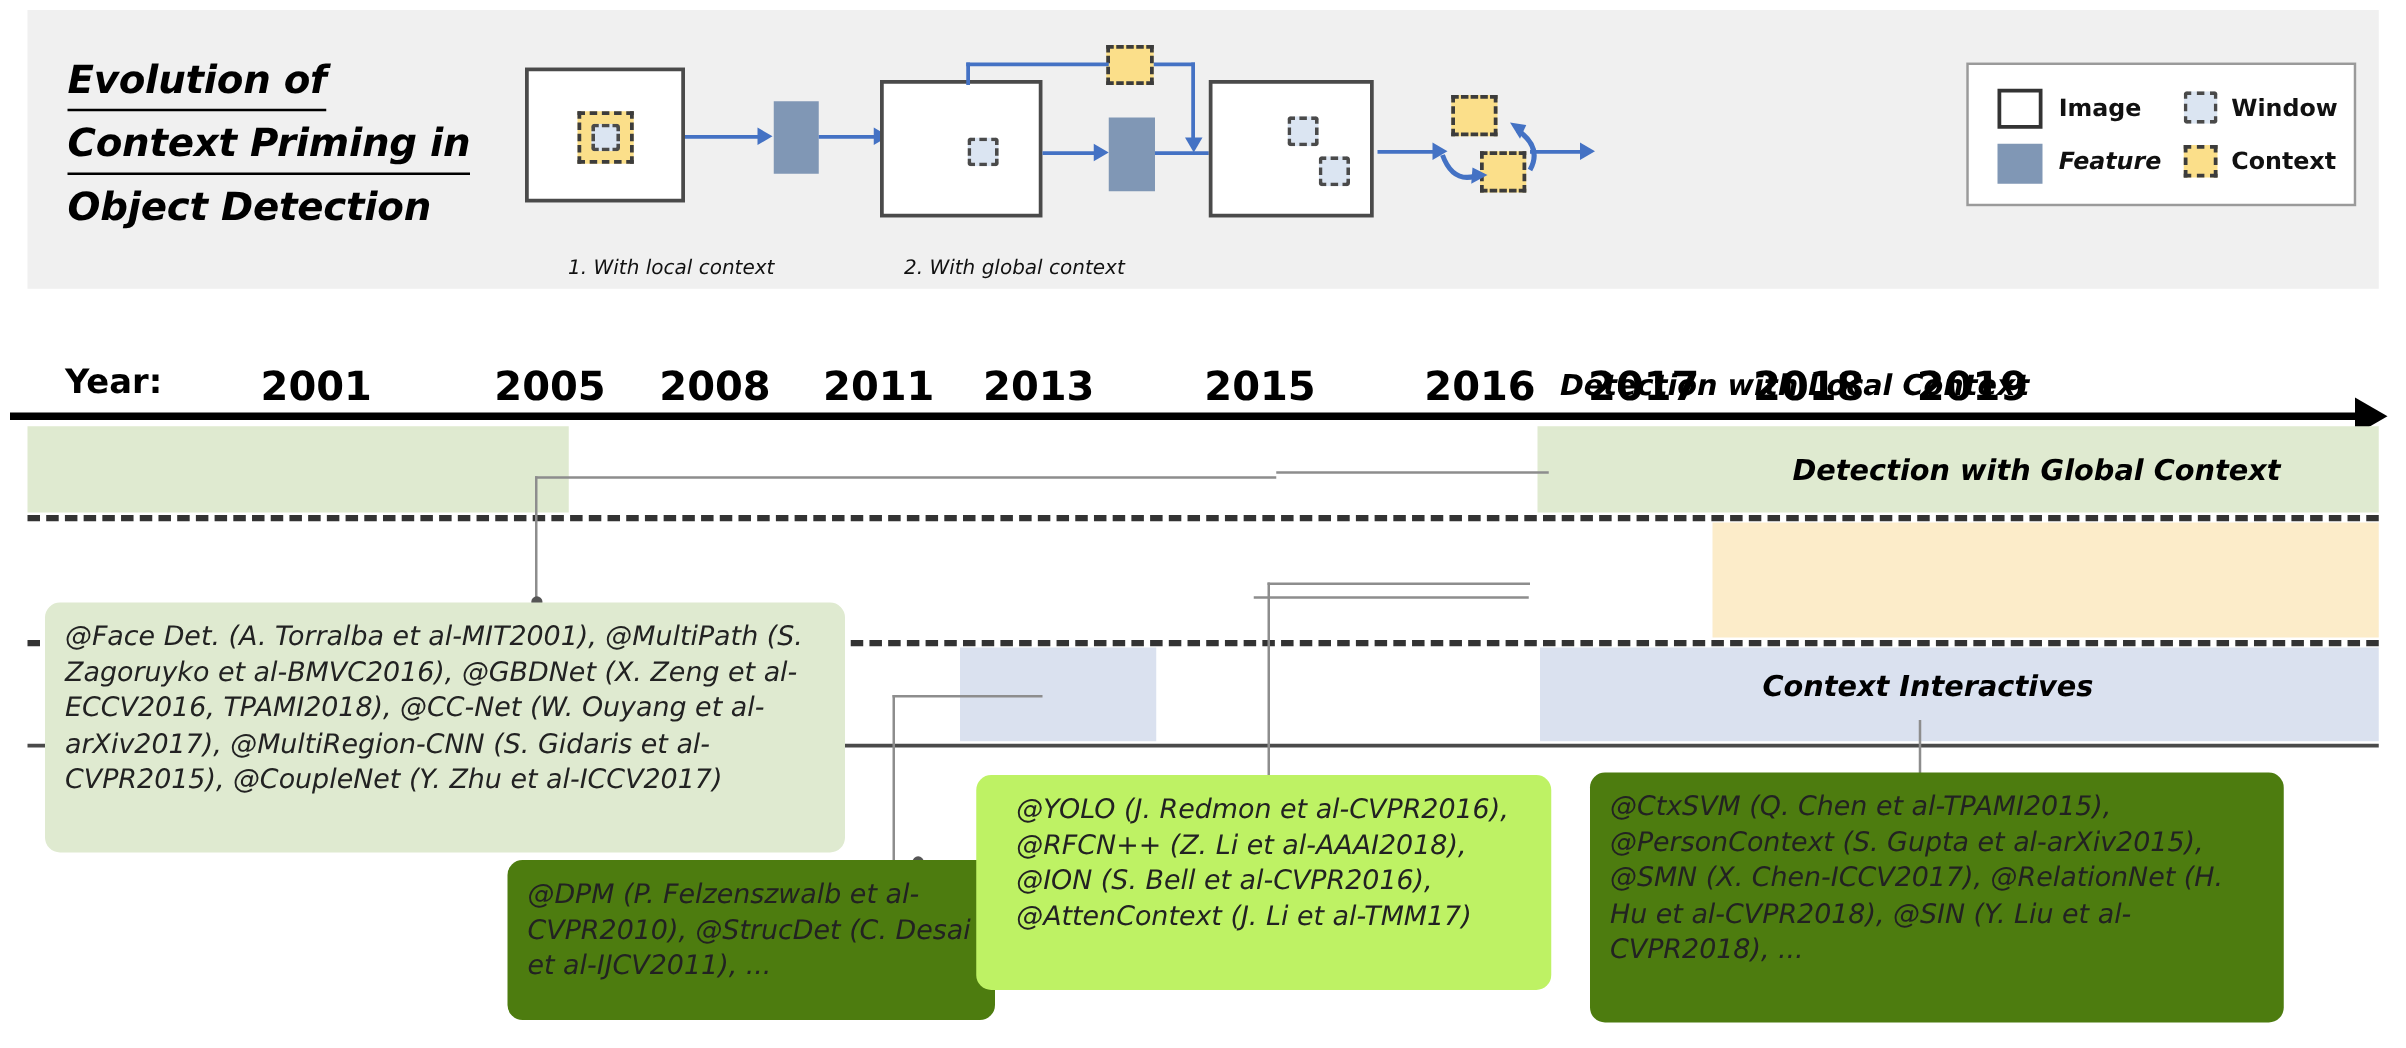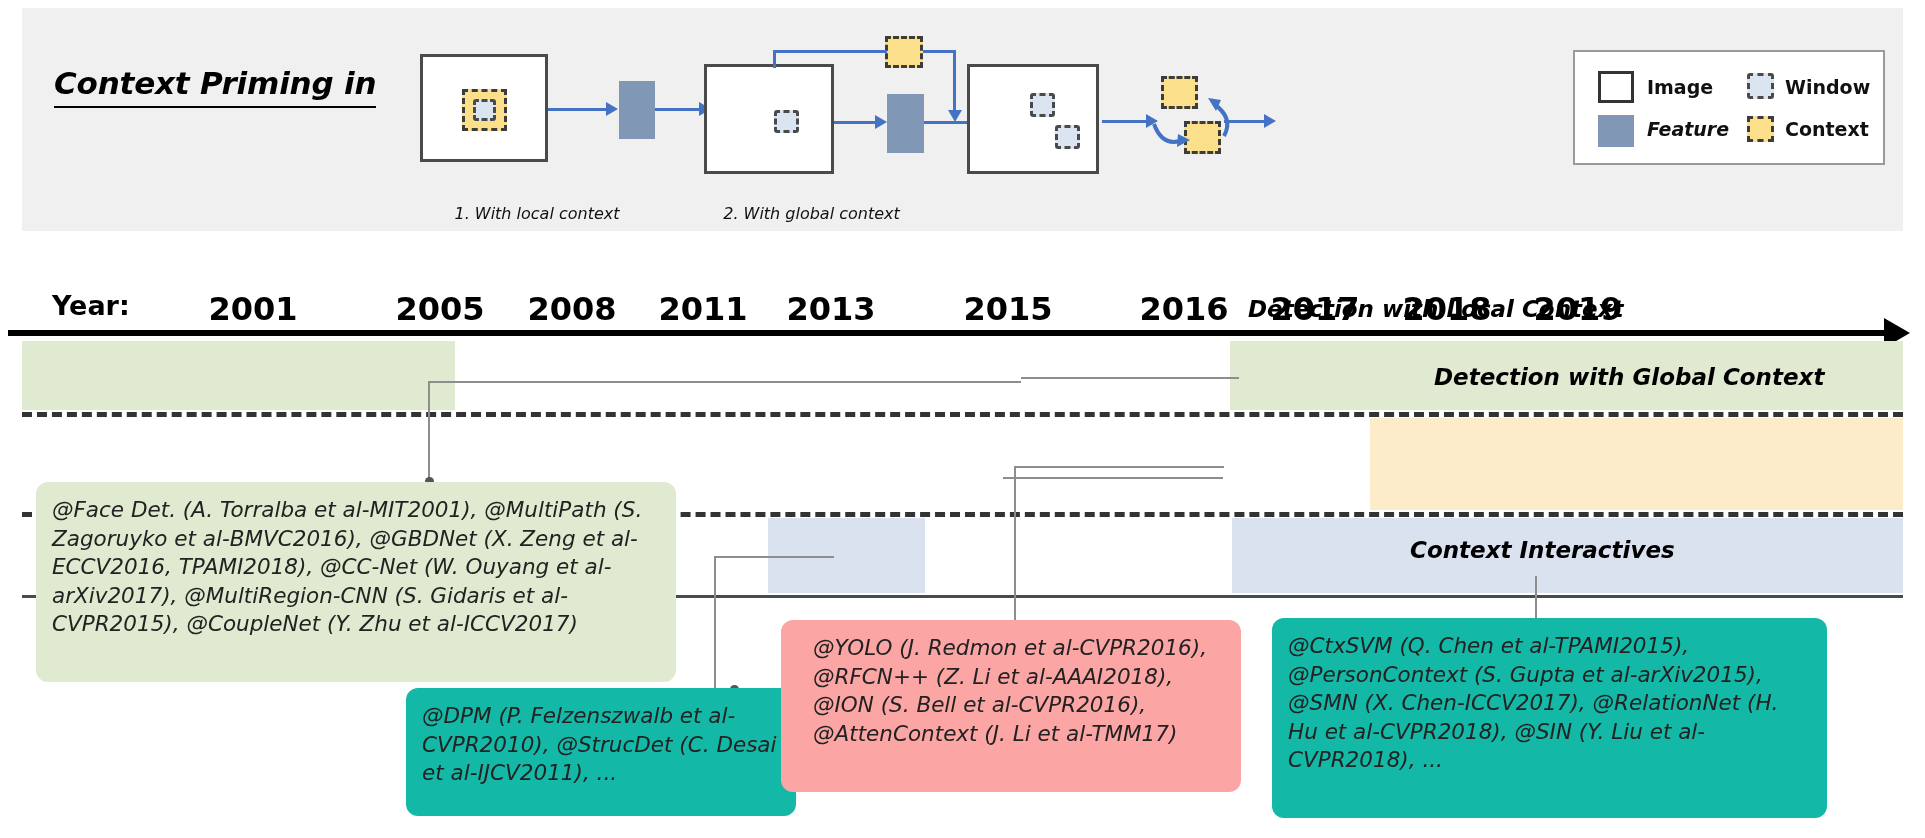--- a/index.html
+++ b/index.html
@@ -47,34 +47,35 @@
   .dashline{position:absolute;height:0;border-top:5px dashed #333;}
   .solidline{position:absolute;height:0;border-top:3px solid #4a4a4a;}
 
   .band-label{position:absolute;font-style:italic;font-weight:bold;font-size:23px;
       color:#000;white-space:nowrap;}
 
   
   .callout{position:absolute;border-radius:12px;box-sizing:border-box;
       font-style:italic;font-size:21.5px;line-height:1.33;color:#222;padding:14px 16px;}
   .callout.g{background:#dfead0;}
-  .callout.y{background:#fca5a5;padding-left:32px;}
-  .callout.b{background:#14b8a6;}
+  .callout.y{background:#bef264;padding-left:32px;}
+  .callout.b{background:#4d7c0f;}
 
   .lead{position:absolute;background:#8d8d8d;}
   .dot{position:absolute;width:9px;height:9px;border-radius:50%;background:#555;}
 </style>
 </head>
 <body>
 
 <div id="header-panel">
 
   <div id="title-block">
-    <br>
+    <span class="title-line u">Evolution of</span><br>
     <span class="title-line u">Context Priming in</span><br>
+    <span class="title-line">Object Detection</span>
   </div>
 
   <div class="panel-fig" style="left:390px;width:250px;height:190px;">
     <div class="img-box" style="left:8px;top:18px;width:128px;height:108px;"></div>
     <div class="ctx-box" style="left:50px;top:53px;width:45px;height:42px;"></div>
     <div class="win-box" style="left:61px;top:63px;width:23px;height:22px;"></div>
     <div class="conn" style="left:136px;top:72px;width:62px;height:3px;"></div>
     <div style="position:absolute;left:194px;top:66px;width:0;height:0;
          border-top:7px solid transparent;border-bottom:7px solid transparent;
          border-left:12px solid #4472c4;"></div>

